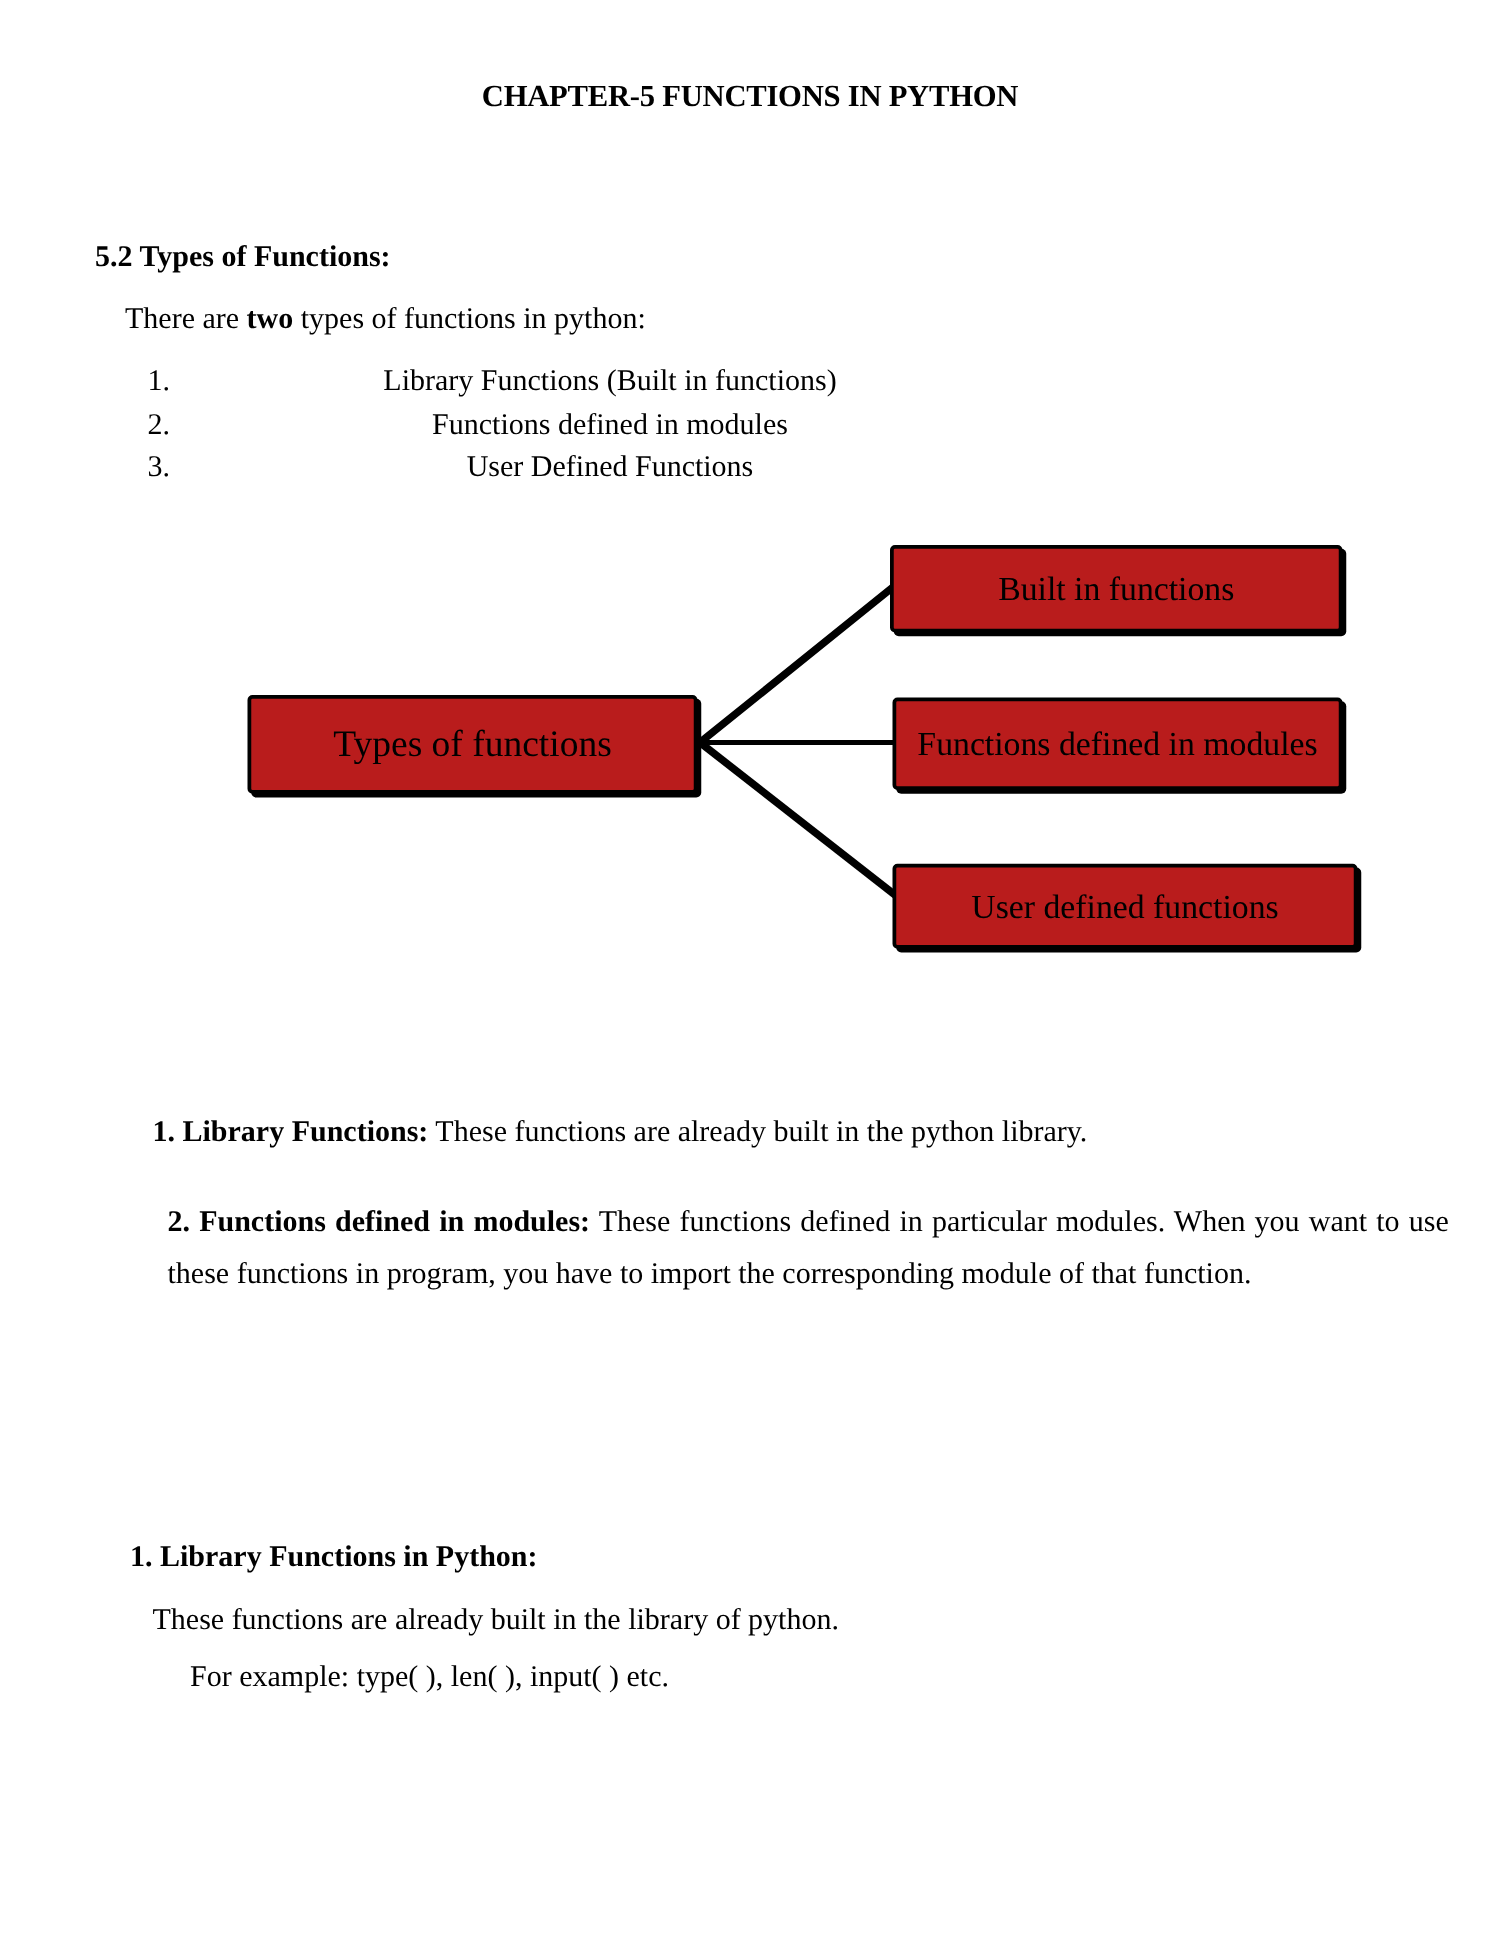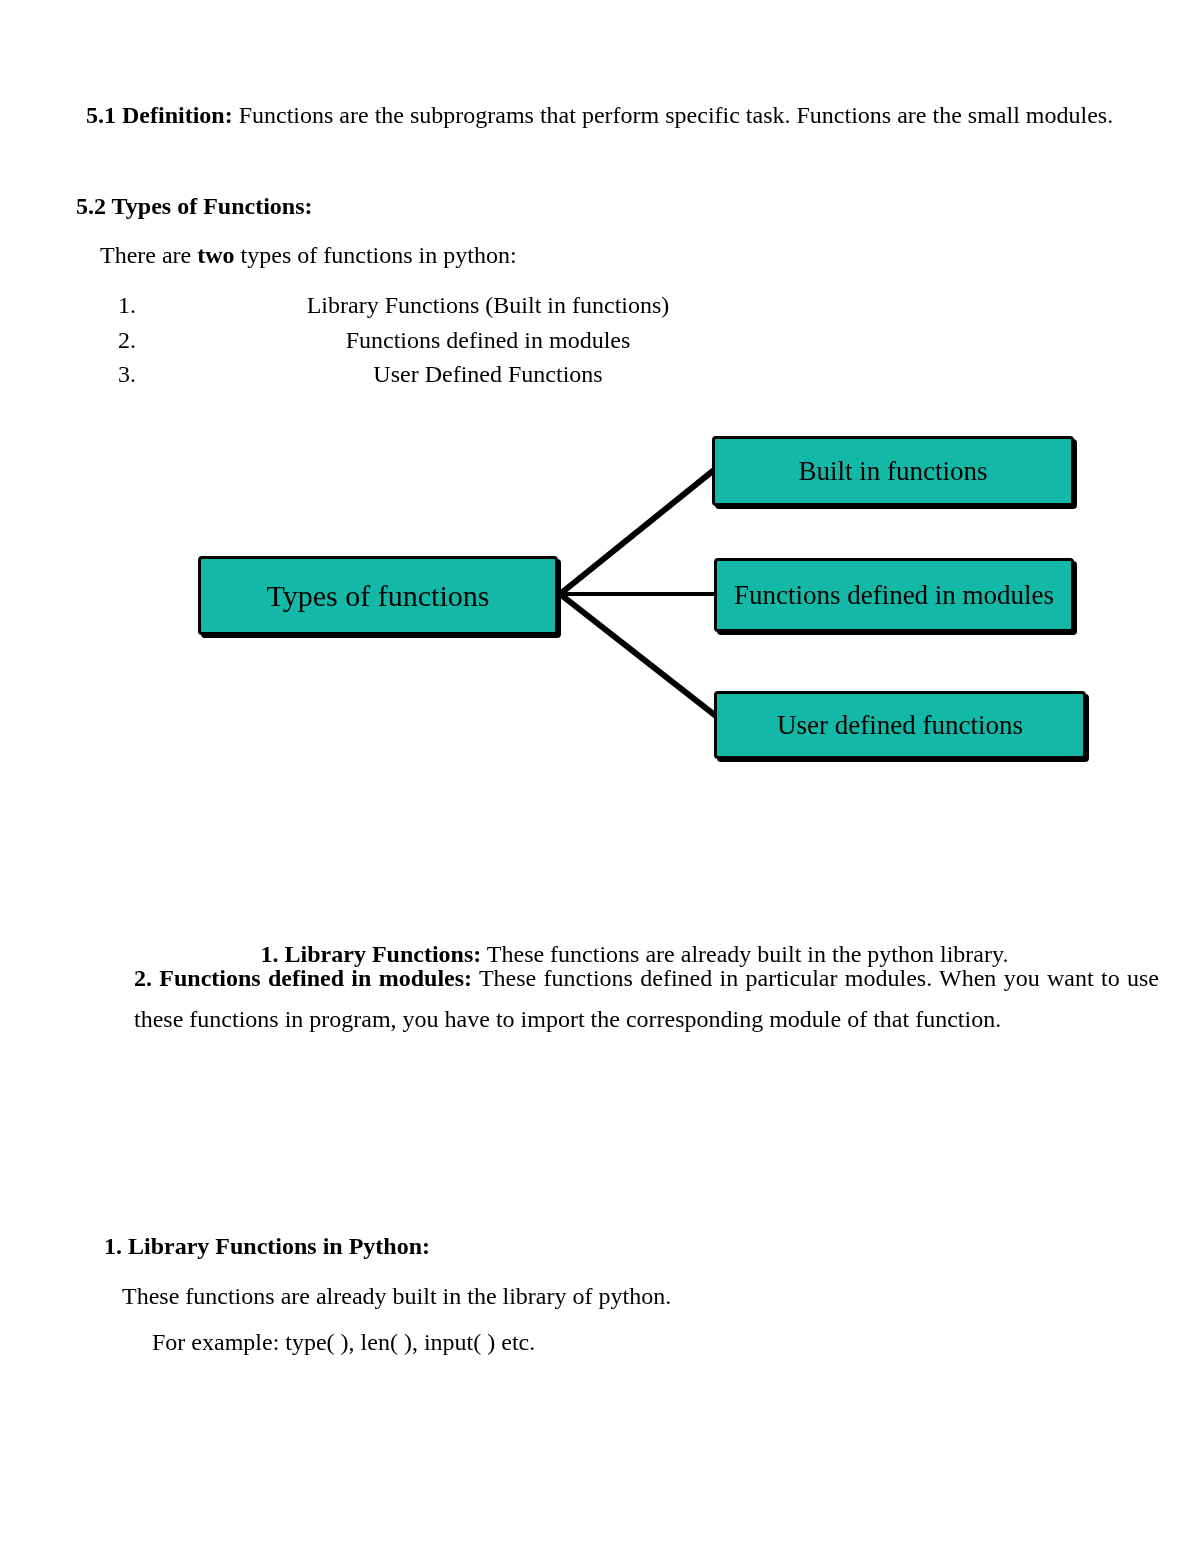--- a/index.html
+++ b/index.html
@@ -100,21 +100,21 @@
     width: 1200px;
     height: 1553px;
     pointer-events: none;
   }
   .diagram svg { display: block; }
 
   .dbox {
     position: absolute;
     border: 3px solid #000000;
     border-radius: 4px;
-    background: #14b8a6;
+    background: #b91c1c;
     box-sizing: border-box;
     display: flex;
     align-items: center;
     justify-content: center;
     text-align: center;
     font-size: 27px;
     line-height: 33px;
     box-shadow: 3px 3px 0 0 #000000;
   }
   #box-root {
@@ -146,21 +146,21 @@
   
   .para {
     position: absolute;
     left: 122px;
     width: 1025px;
     font-size: 24px;
     line-height: 41px;
     text-align: justify;
     text-justify: inter-word;
   }
-  #para-1 { top: 934px; width: 1025px; text-align: center; }
+  #para-1 { top: 886px; width: 1025px; text-align: left; }
   #para-2 { top: 958px; margin-left: 12px; }
   #para-3 { top: 1086px; }
 
   #sec-lib-python {
     top: 1231px;
     left: 104px;
     font-family: Liberation Serif, serif;
   }
   .sub-line {
     position: absolute;
@@ -169,24 +169,22 @@
     line-height: 30px;
   }
   #line-lib-1 { top: 1281px; }
   #line-lib-2 { top: 1327px; left: 152px; }
 </style>
 </head>
 <body>
 
 <div class="page">
 
-
-  <div class="def-block">
-    <span class="hang"><span class="lead">5.1 Definition:</span><span> Functions are the subprograms that perform specific task. Functions are the small modules.</span></span>
-  </div>
+  <div class="doc-title">CHAPTER-5 FUNCTIONS IN PYTHON</div>
+
 
   <div class="sec-heading" id="sec-5-2">5.2 Types of Functions:</div>
 
   <div class="intro-line">
     <span>There are </span><b>two</b><span> types of functions in python:</span>
   </div>
 
   <div class="num-list">
     <div class="num-item">
       <span class="num">1.</span>

